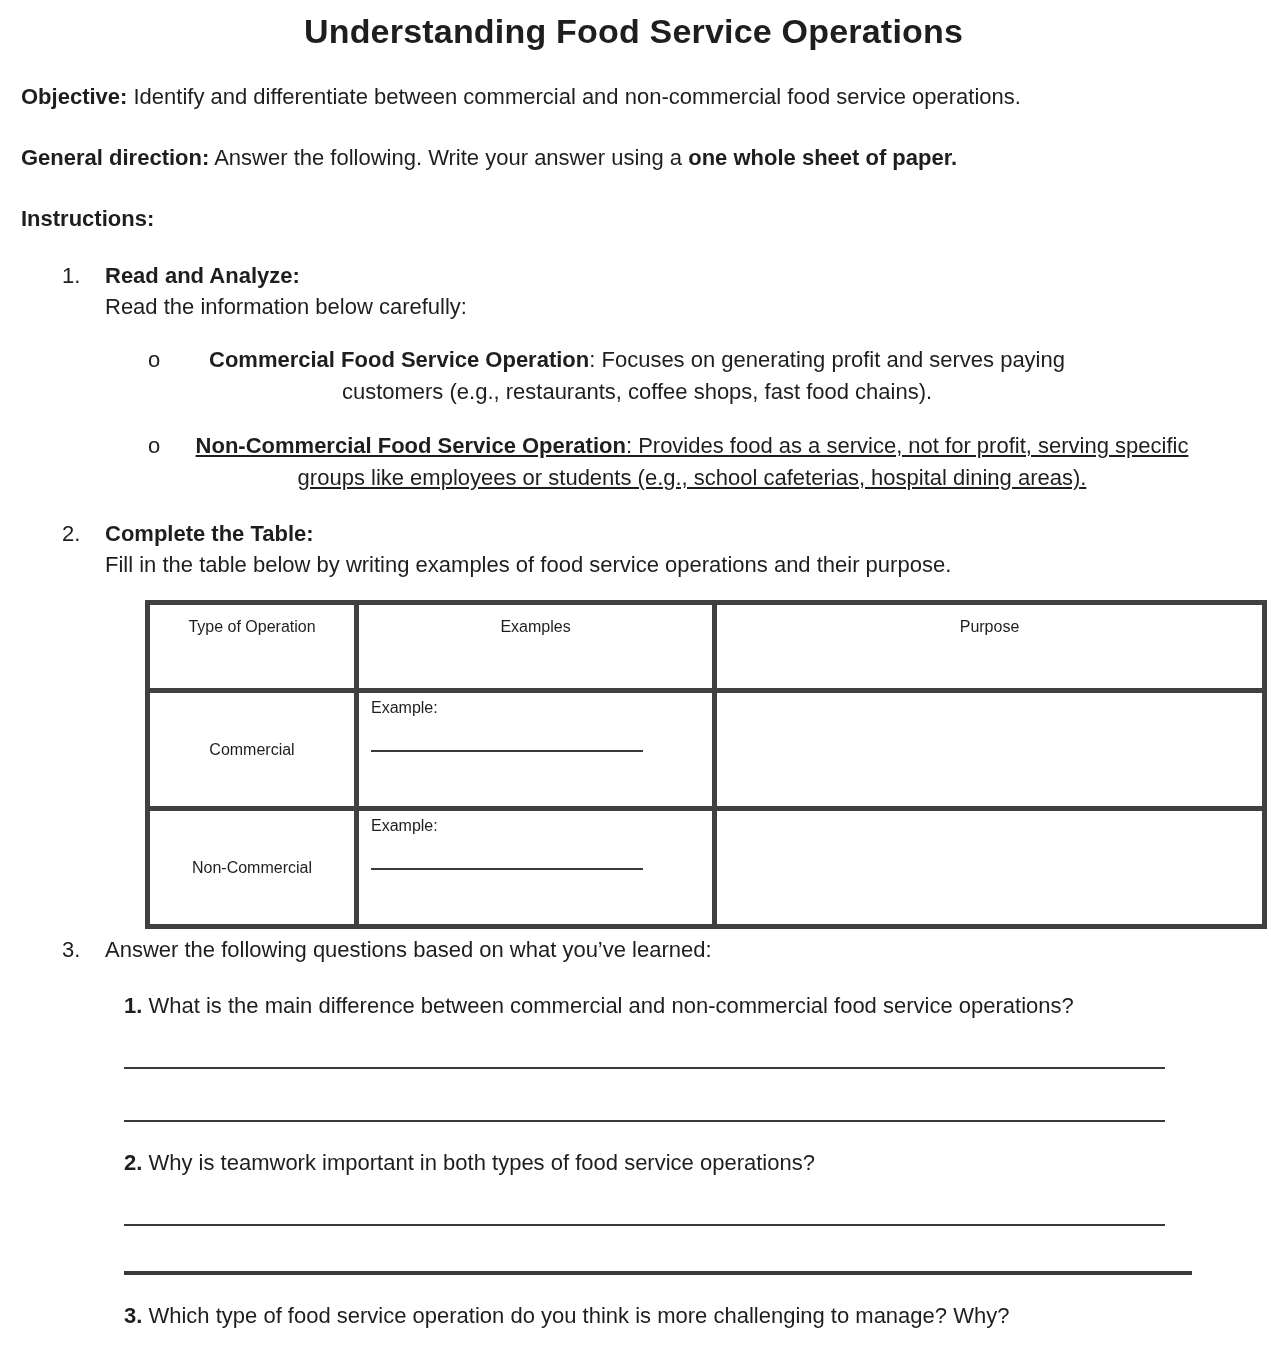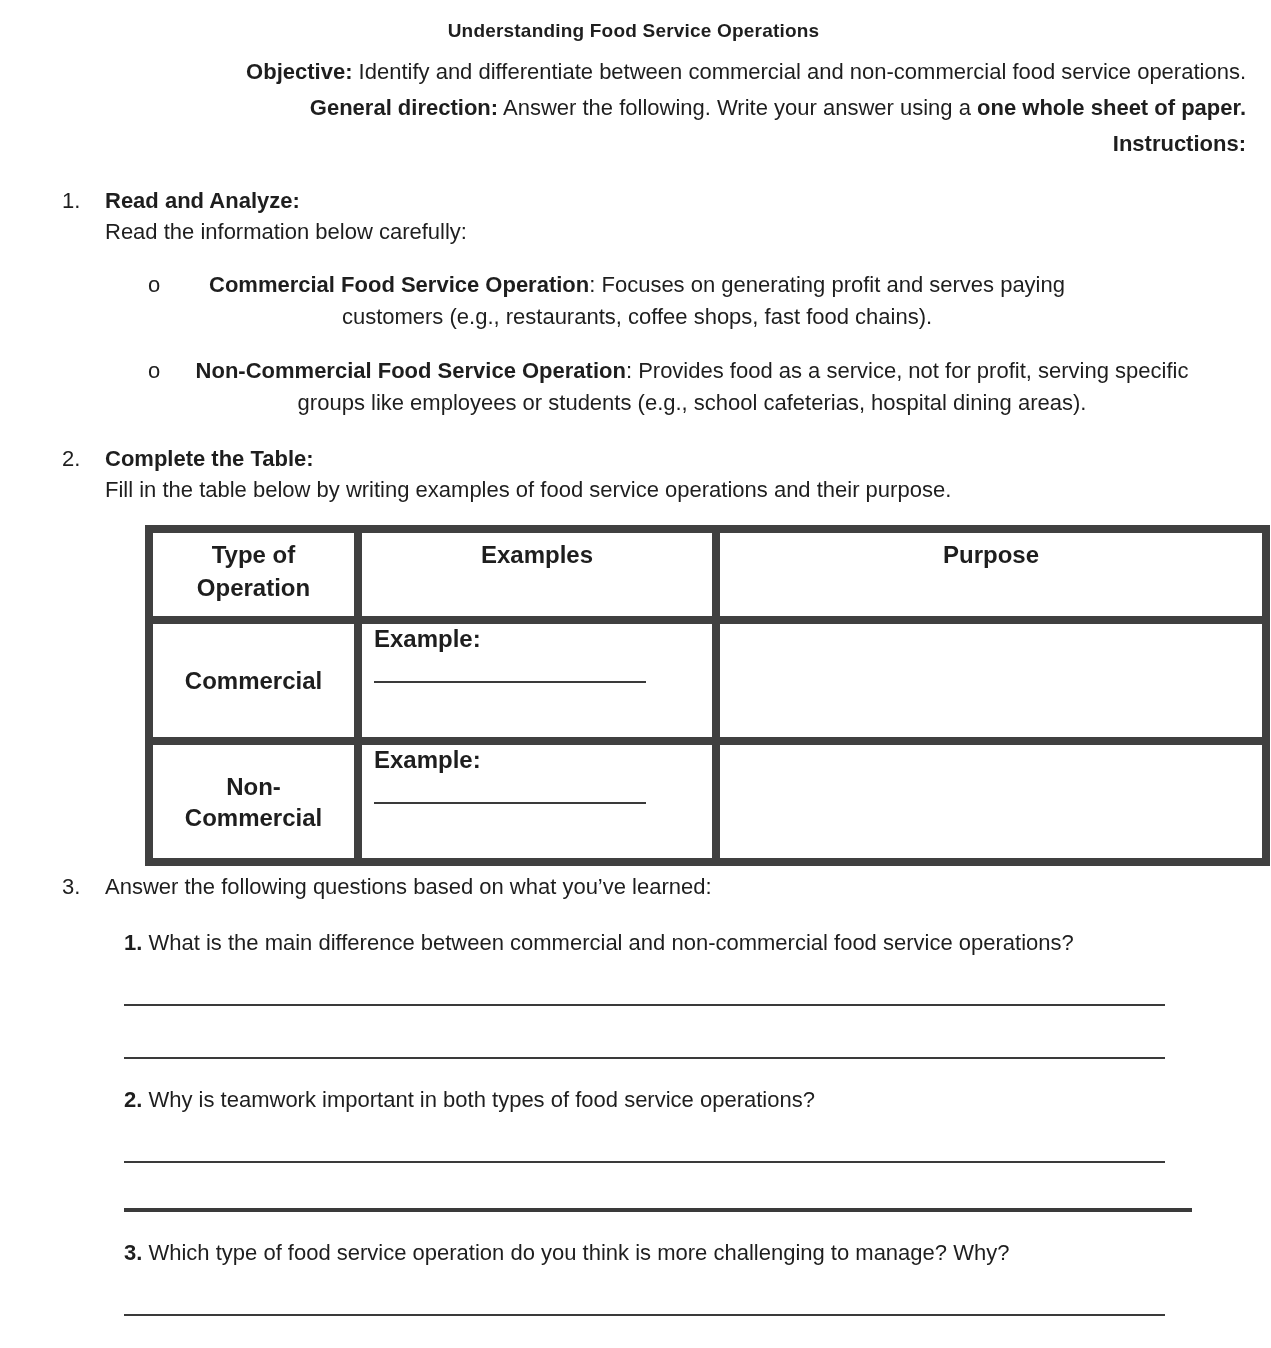--- a/index.html
+++ b/index.html
@@ -11,57 +11,57 @@
     width: 1271px;
     height: 1348px;
     font-family: "Liberation Sans", sans-serif;
     font-size: 22px;
     color: #1e1e1e;
     overflow: hidden;
   }
   .page { padding: 12px 25px 0 21px; }
 
   .title {
-    font-size: 19px;
+    font-size: 34px;
     font-weight: 600;
     text-align: center;
     margin: 0;
     line-height: 38px;
     letter-spacing: 0.2px;
   }
 
-  .para { margin: 8px 0 0 0; line-height: 28px; text-align: right; }
+  .para { margin: 33px 0 0 0; line-height: 28px; }
   .para b, .question b, .step-heading, .bullet-term { font-weight: 700; }
 
   .step { display: flex; line-height: 31px; }
   .step-1 { margin: 27px 0 0 41px; }
   .step-2 { margin: 24px 0 0 41px; }
   .step-3 { margin: 5px 0 0 41px; }
   .step-num { width: 43px; flex: none; }
   .step-body { flex: 1; }
 
   .bullet { display: flex; margin: 22px 0 0 127px; line-height: 32px; }
   .bullet-marker { width: 39px; flex: none; }
   .bullet-text { flex: none; text-align: center; }
   .bullet-text.w1 { max-width: 900px; }
-  .bullet-text.w2 { max-width: 1010px; }
+  .bullet-text.w2 { max-width: 1010px; text-decoration: underline; }
 
   table.fill-table {
     border-collapse: collapse;
     table-layout: fixed;
     margin: 20px 0 0 124px;
     width: 1117px;
   }
   .fill-table col.c1 { width: 209px; }
   .fill-table col.c2 { width: 358px; }
   .fill-table col.c3 { width: 550px; }
   .fill-table th, .fill-table td {
-    border: 8px solid #404040;
-    font-weight: 700;
-    font-size: 24px;
+    border: 5px solid #404040;
+    font-weight: 400;
+    font-size: 16px;
   }
   .fill-table th {
     vertical-align: top;
     text-align: center;
     padding: 5px 26px 0 26px;
     height: 78px;
     line-height: 33px;
   }
   .fill-table td.type-cell {
     text-align: center;

